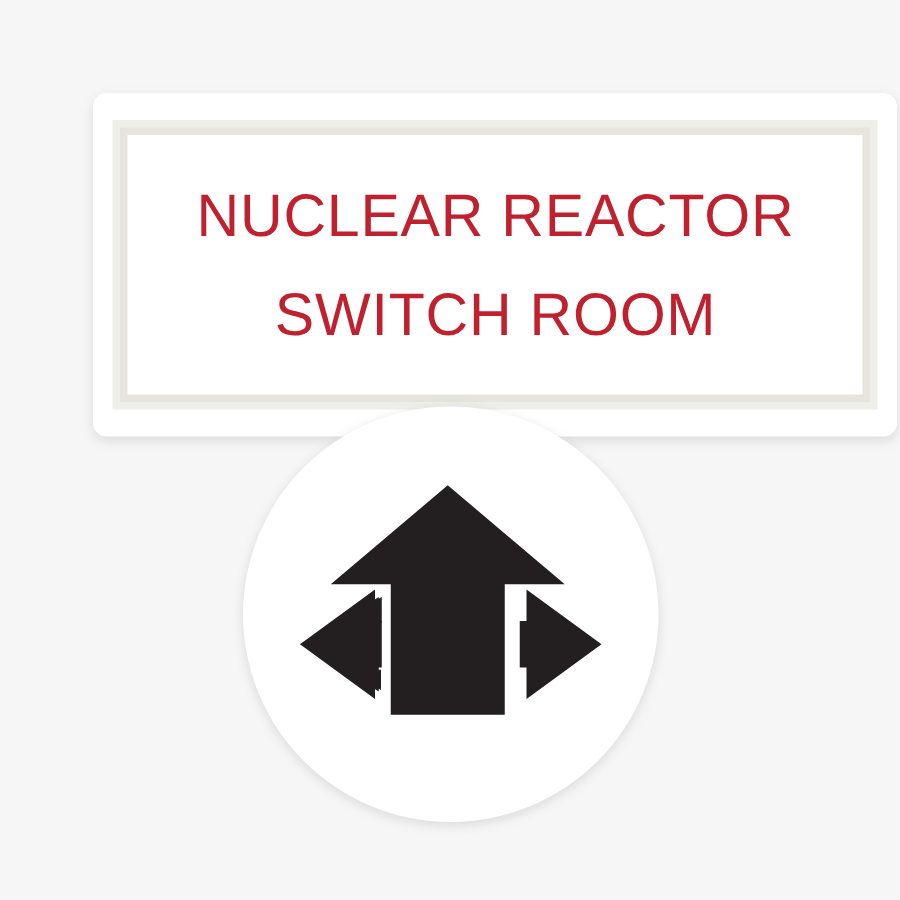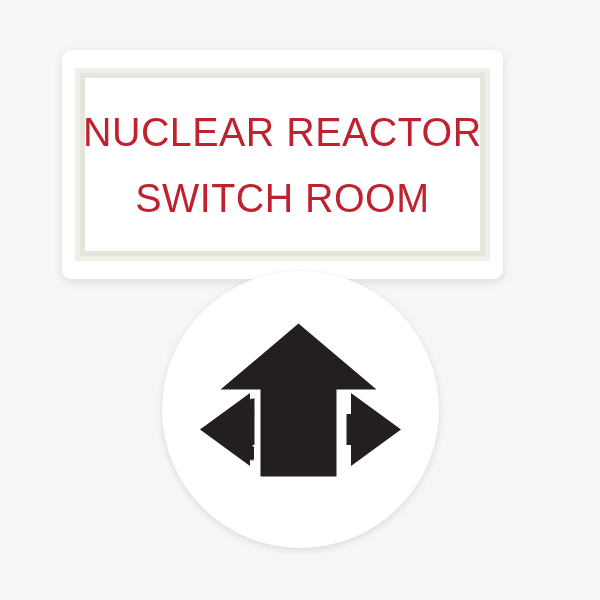--- a/index.html
+++ b/index.html
@@ -39,22 +39,22 @@
     top: 0;
     width: 277px;
     height: 277px;
     display: block;
   }
 
   
   #placard {
     position: absolute;
     left: 62px;
-    top: 50px;
-    width: 441px;
+    top: 62px;
+    width: 536px;
     height: 229px;
     background: #ffffff;
     border-radius: 9px;
     box-shadow: 0 3px 8px rgba(120,120,120,0.20);
     box-sizing: border-box;
   }
 
   
   #placard-frame-outer {
     position: absolute;

